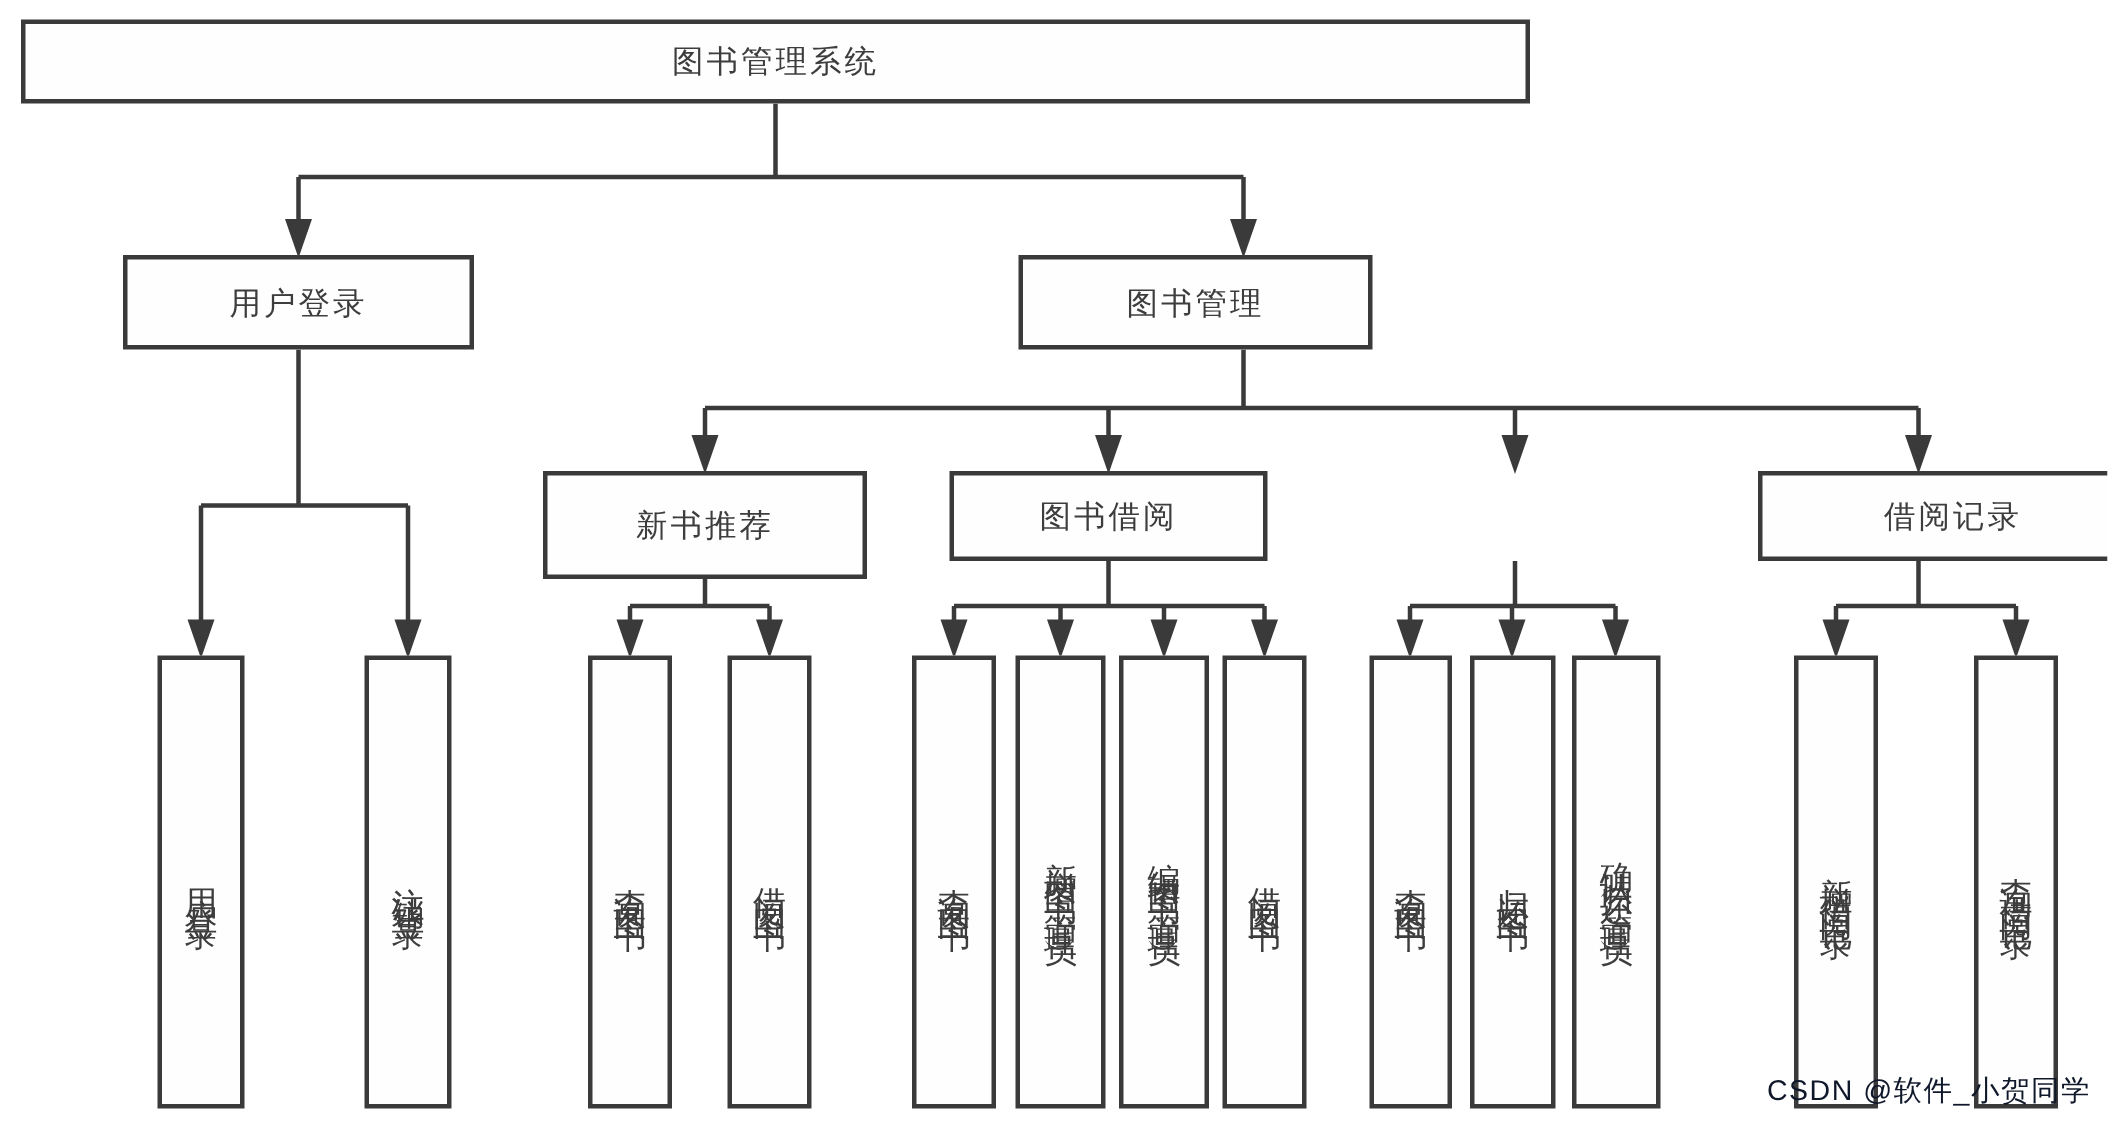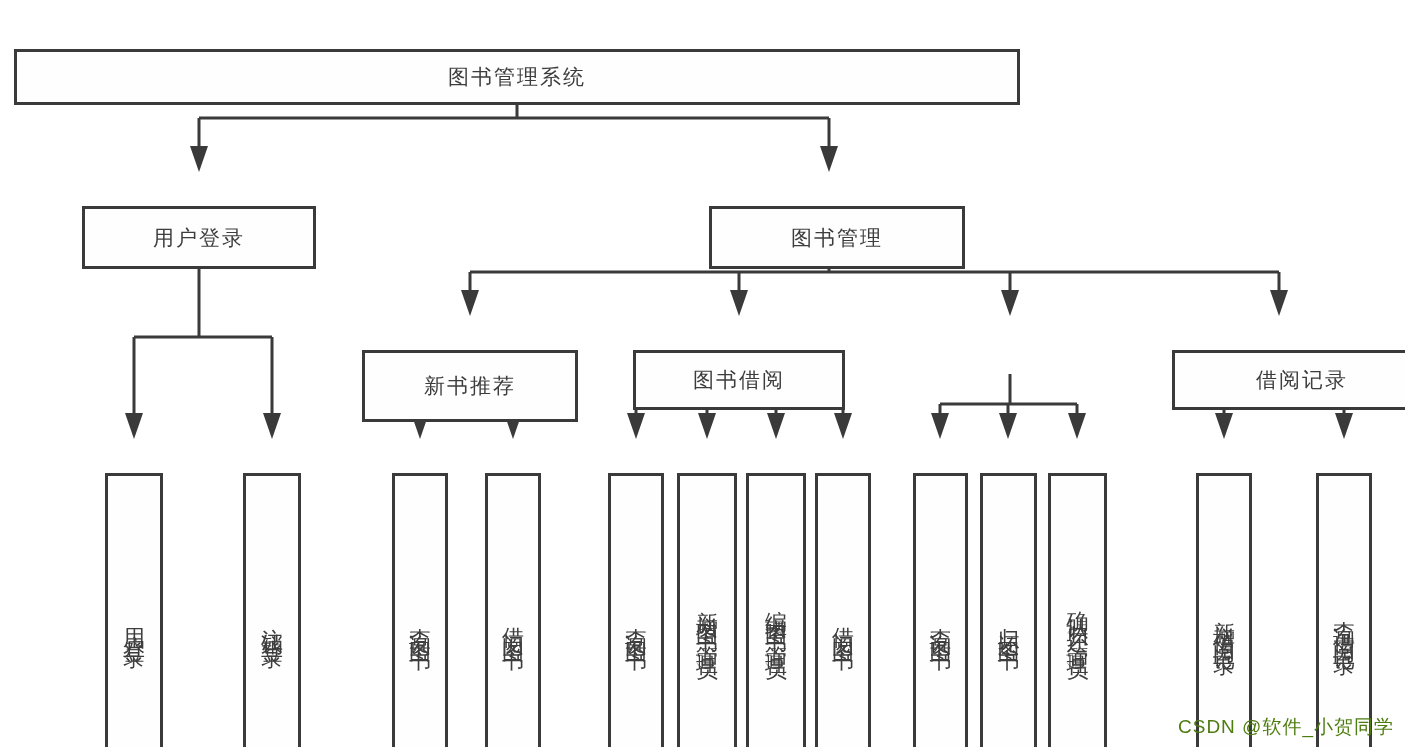--- a/index.html
+++ b/index.html
@@ -26,21 +26,20 @@
   }
   .box {
     position: absolute;
     box-sizing: border-box;
     background: #fefefe;
     border: 3px solid #3a3a3a;
     display: flex;
     align-items: center;
     justify-content: center;
     z-index: 2;
-    margin-top: 36px;
   }
   .hbox {
     font-size: 21px;
     letter-spacing: 2px;
     color: #3d3d3d;
   }
   .vbox {
     top: 437px;
     height: 302px;
   }
@@ -50,21 +49,21 @@
     font-size: 22px;
     letter-spacing: 7px;
     color: #3d3d3d;
     white-space: nowrap;
   }
   .watermark {
     position: absolute;
     left: 1178px;
     top: 714px;
     font-size: 19px;
-    color: #4d7c0f;
+    color: #0f172a;
     letter-spacing: 1px;
     z-index: 3;
     white-space: nowrap;
   }
 </style>
 </head>
 <body>
 
 <div id="stage">
 
@@ -95,21 +94,21 @@
       <polygon points="999,413 1017,413 1008,439"></polygon>
       <polygon points="1068,413 1086,413 1077,439"></polygon>
       <polygon points="1215,413 1233,413 1224,439"></polygon>
       <polygon points="1335,413 1353,413 1344,439"></polygon>
     </g>
   </svg>
 
   <div class="box hbox" style="left:14px; top:13px; width:1006px; height:56px;">图书管理系统</div>
 
   <div class="box hbox" style="left:82px; top:170px; width:234px; height:63px;">用户登录</div>
-  <div class="box hbox" style="left:709px; top:170px; width:256px; height:63px;">图书管理</div>
+  <div class="box hbox" style="left:679px; top:170px; width:236px; height:63px;">图书管理</div>
 
   <div class="box hbox" style="left:362px; top:314px; width:216px; height:72px;">新书推荐</div>
   <div class="box hbox" style="left:633px; top:314px; width:212px; height:60px;text-align:right;">图书借阅</div>
   <div class="box hbox" style="left:1172px; top:314px; width:248px; height:60px;padding-left:12px;">借阅记录</div>
 
   <div class="box vbox" style="left:105px; width:58px;">
     <span class="vtext">用户登录</span>
   </div>
   <div class="box vbox" style="left:243px; width:58px;">
     <span class="vtext">注销登录</span>

